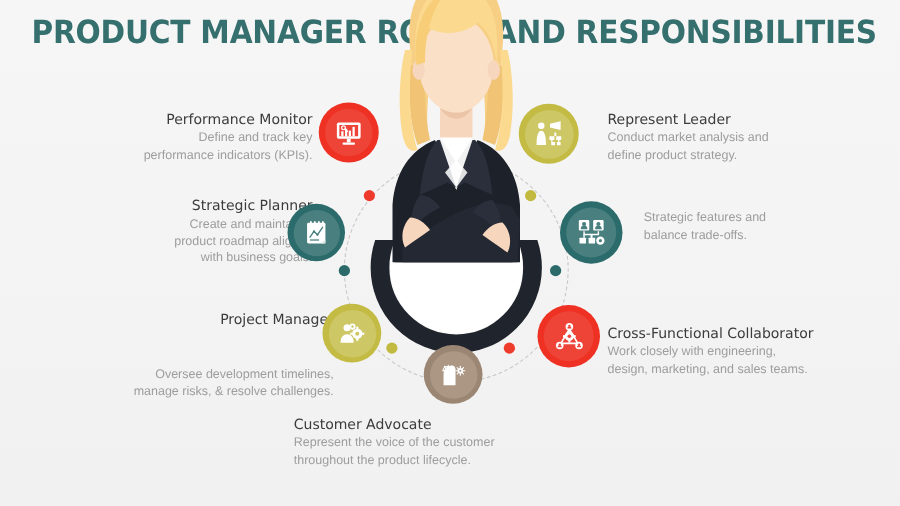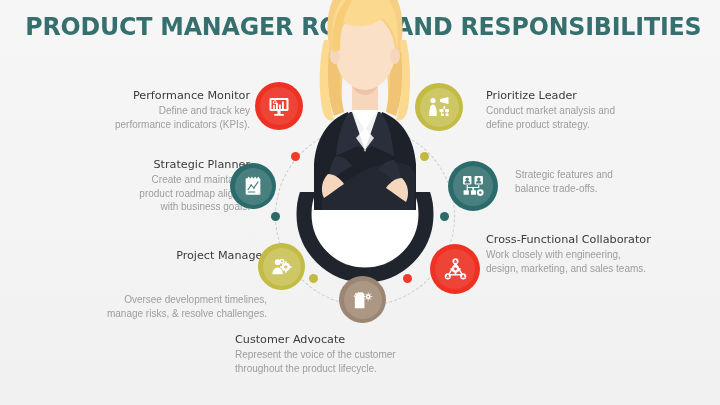--- a/index.html
+++ b/index.html
@@ -97,31 +97,31 @@
 with business goals.</div>
   </div>
 
   <div class="item-text align-right" style="left:39px; top:248px; width:228px;">
     <div class="item-title">Project Manager</div>
     <div class="item-desc" style="white-space:pre-line;margin-top:30px;">Oversee development timelines,
 manage risks, &amp; resolve challenges.</div>
   </div>
 
   <div class="item-text align-left" style="left:486px; top:88px; width:225px;">
-    <div class="item-title">Prioritize Leader</div>
+    <div class="item-title">Represent Leader</div>
     <div class="item-desc" style="white-space:pre-line;">Conduct market analysis and
 define product strategy.</div>
   </div>
 
   <div class="item-text align-left" style="left:515px; top:168px; width:200px;">
     <div class="item-desc" style="white-space:pre-line;">Strategic features and
 balance trade-offs.</div>
   </div>
 
-  <div class="item-text align-left" style="left:486px; top:232px; width:232px;">
+  <div class="item-text align-left" style="left:486px; top:259px; width:232px;">
     <div class="item-title">Cross-Functional Collaborator</div>
     <div class="item-desc" style="white-space:pre-line;">Work closely with engineering,
 design, marketing, and sales teams.</div>
   </div>
 
   <div class="item-text align-center" style="left:235px; top:332px; width:260px;">
     <div class="item-title">Customer Advocate</div>
     <div class="item-desc" style="white-space:pre-line;">Represent the voice of the customer
 throughout the product lifecycle.</div>
   </div>

